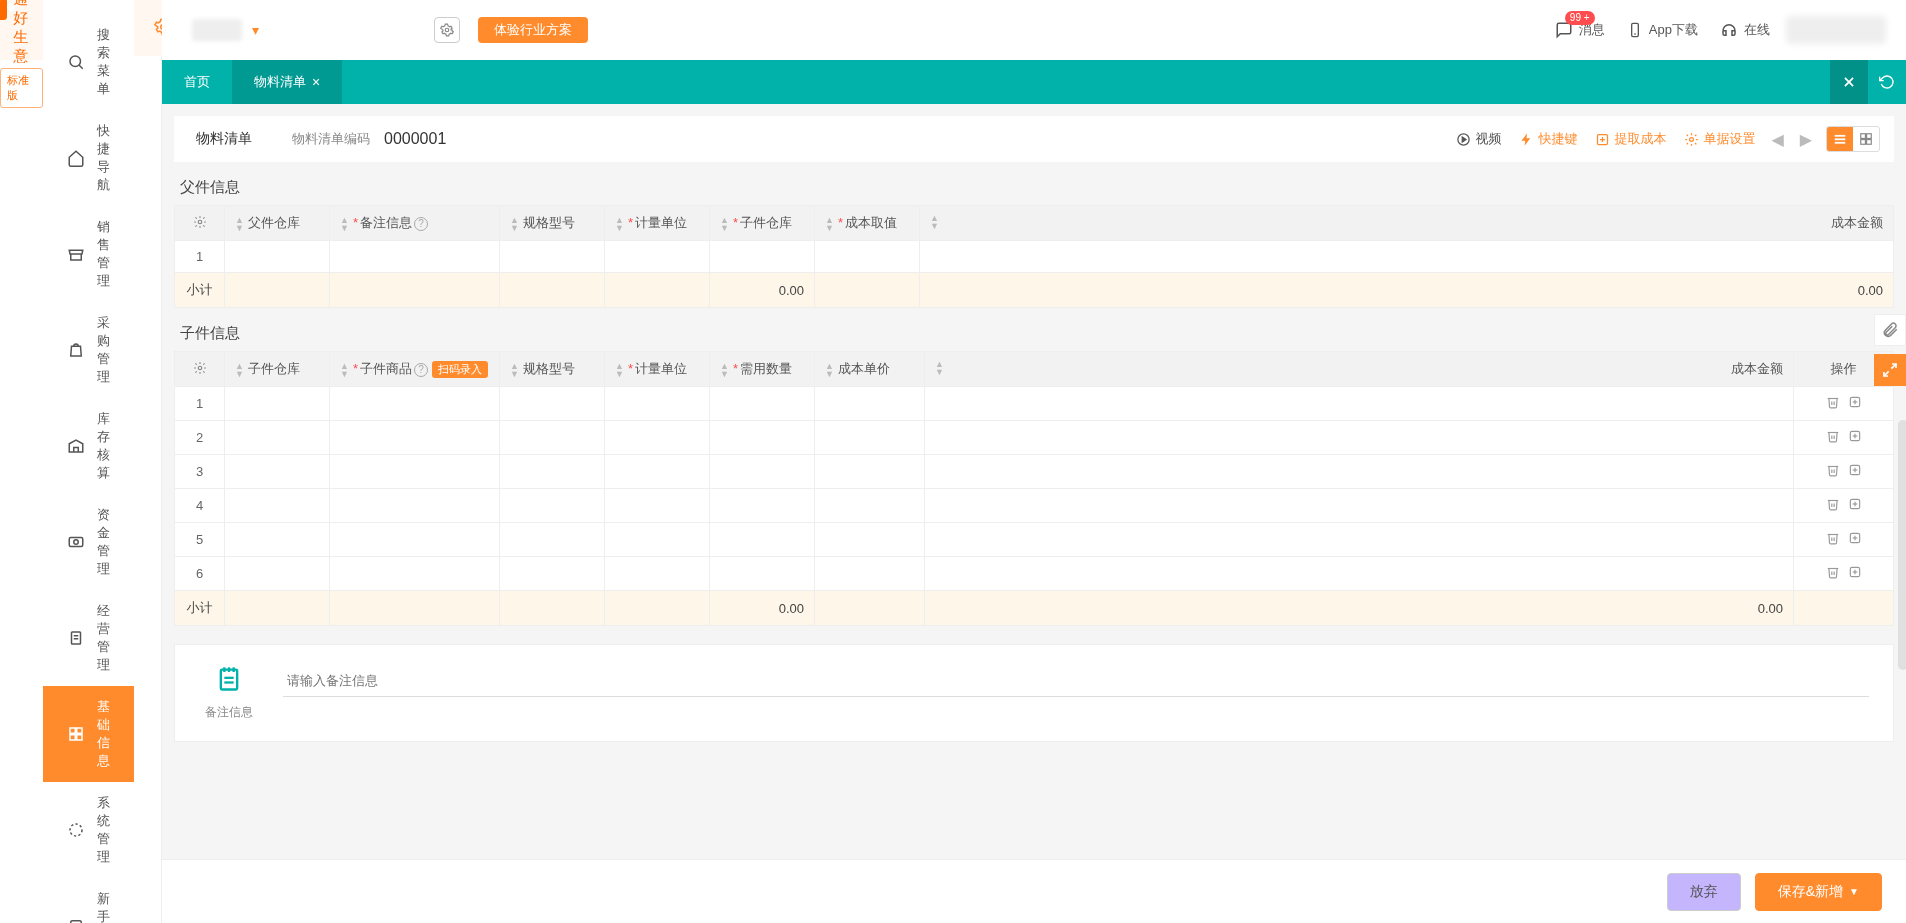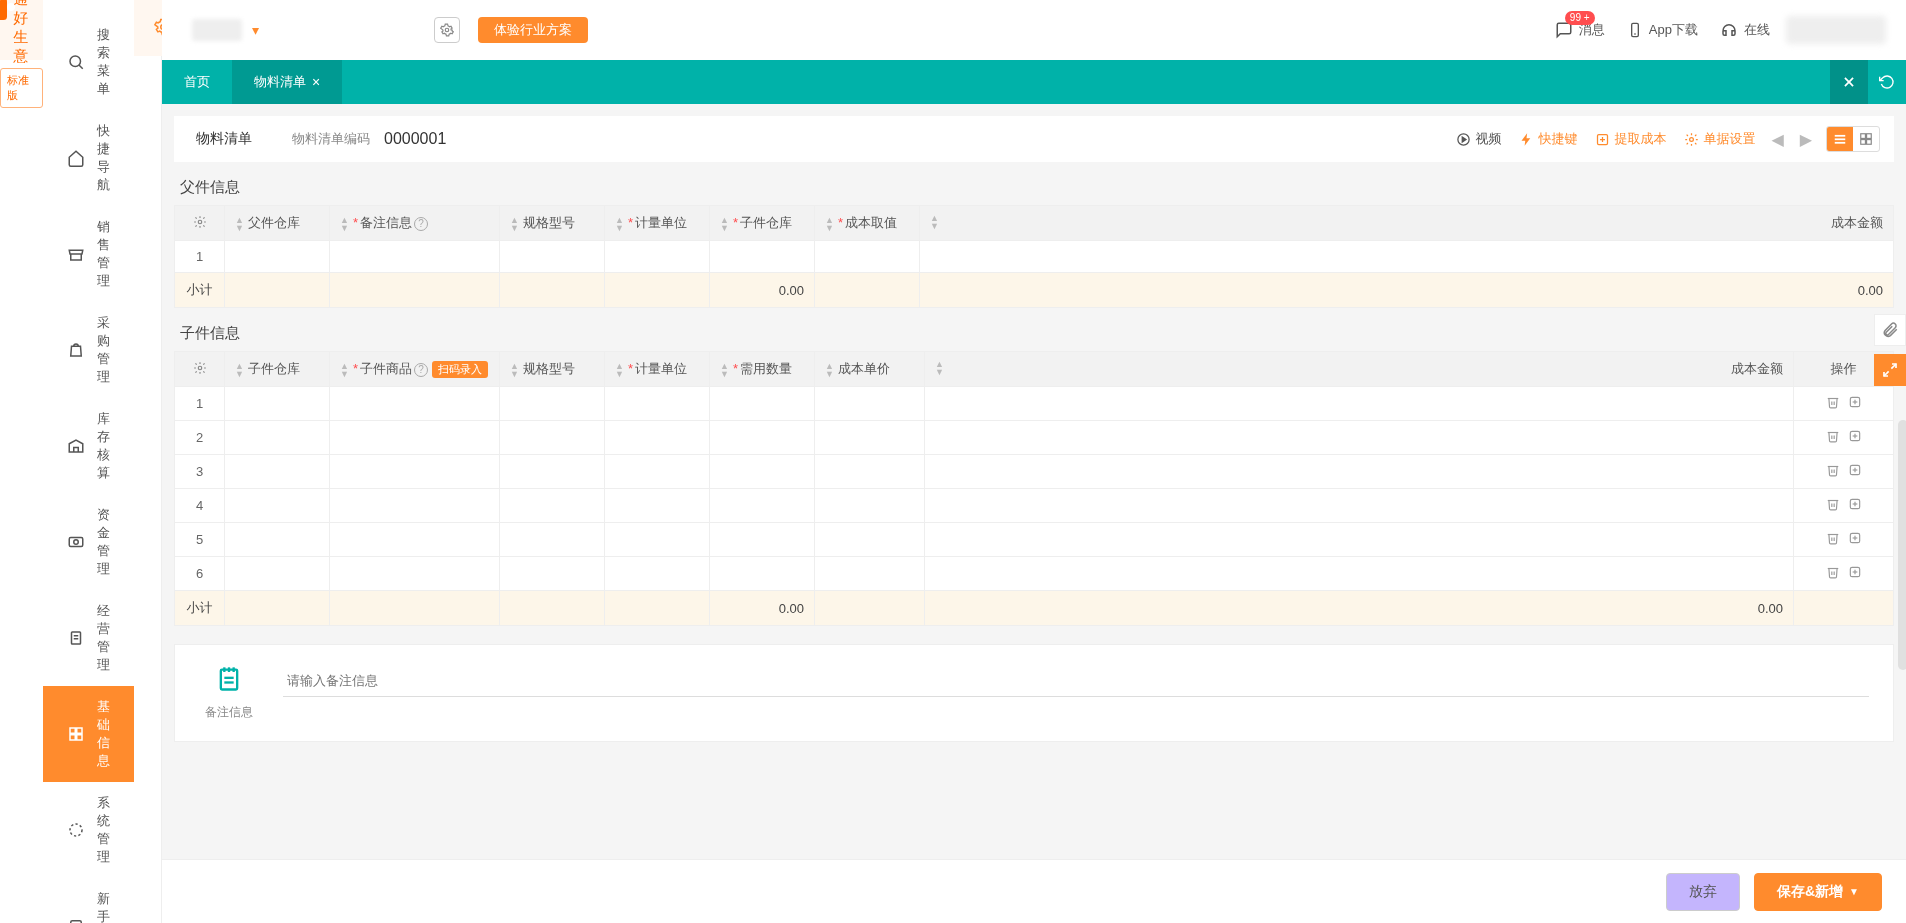--- a/index.html
+++ b/index.html
@@ -237,21 +237,21 @@
 
 .footer-bar {
   background: #fff; height: 64px; display: flex; align-items: center;
   justify-content: flex-end; padding: 0 24px; border-top: 1px solid #eee;
 }
 .btn {
   padding: 9px 22px; border-radius: 4px; font-size: 14px; cursor: pointer;
   margin-left: 14px;
 }
 .btn-default { background: #c4b5fd; border: 1px solid #ccc; color: #555; }
-.btn-primary { background: #ff8b2d; border: 1px solid #ff8b2d; color: #fff; display: flex; align-items: center; gap: 6px; font-weight: bold; }
+.btn-primary { background: #ff8b2d; border: 1px solid #ff8b2d; color: #fff; display: flex; align-items: center; gap: 6px; }
 .btn-caret { font-size: 10px; }
 
 
 .float-rail {
   position: absolute; right: 0; top: 210px; display: flex; flex-direction: column; gap: 8px;
 }
 .float-btn {
   width: 32px; height: 32px; background: #fff; border: 1px solid #eee;
   display: flex; align-items: center; justify-content: center; color: #888; cursor: pointer;
 }

